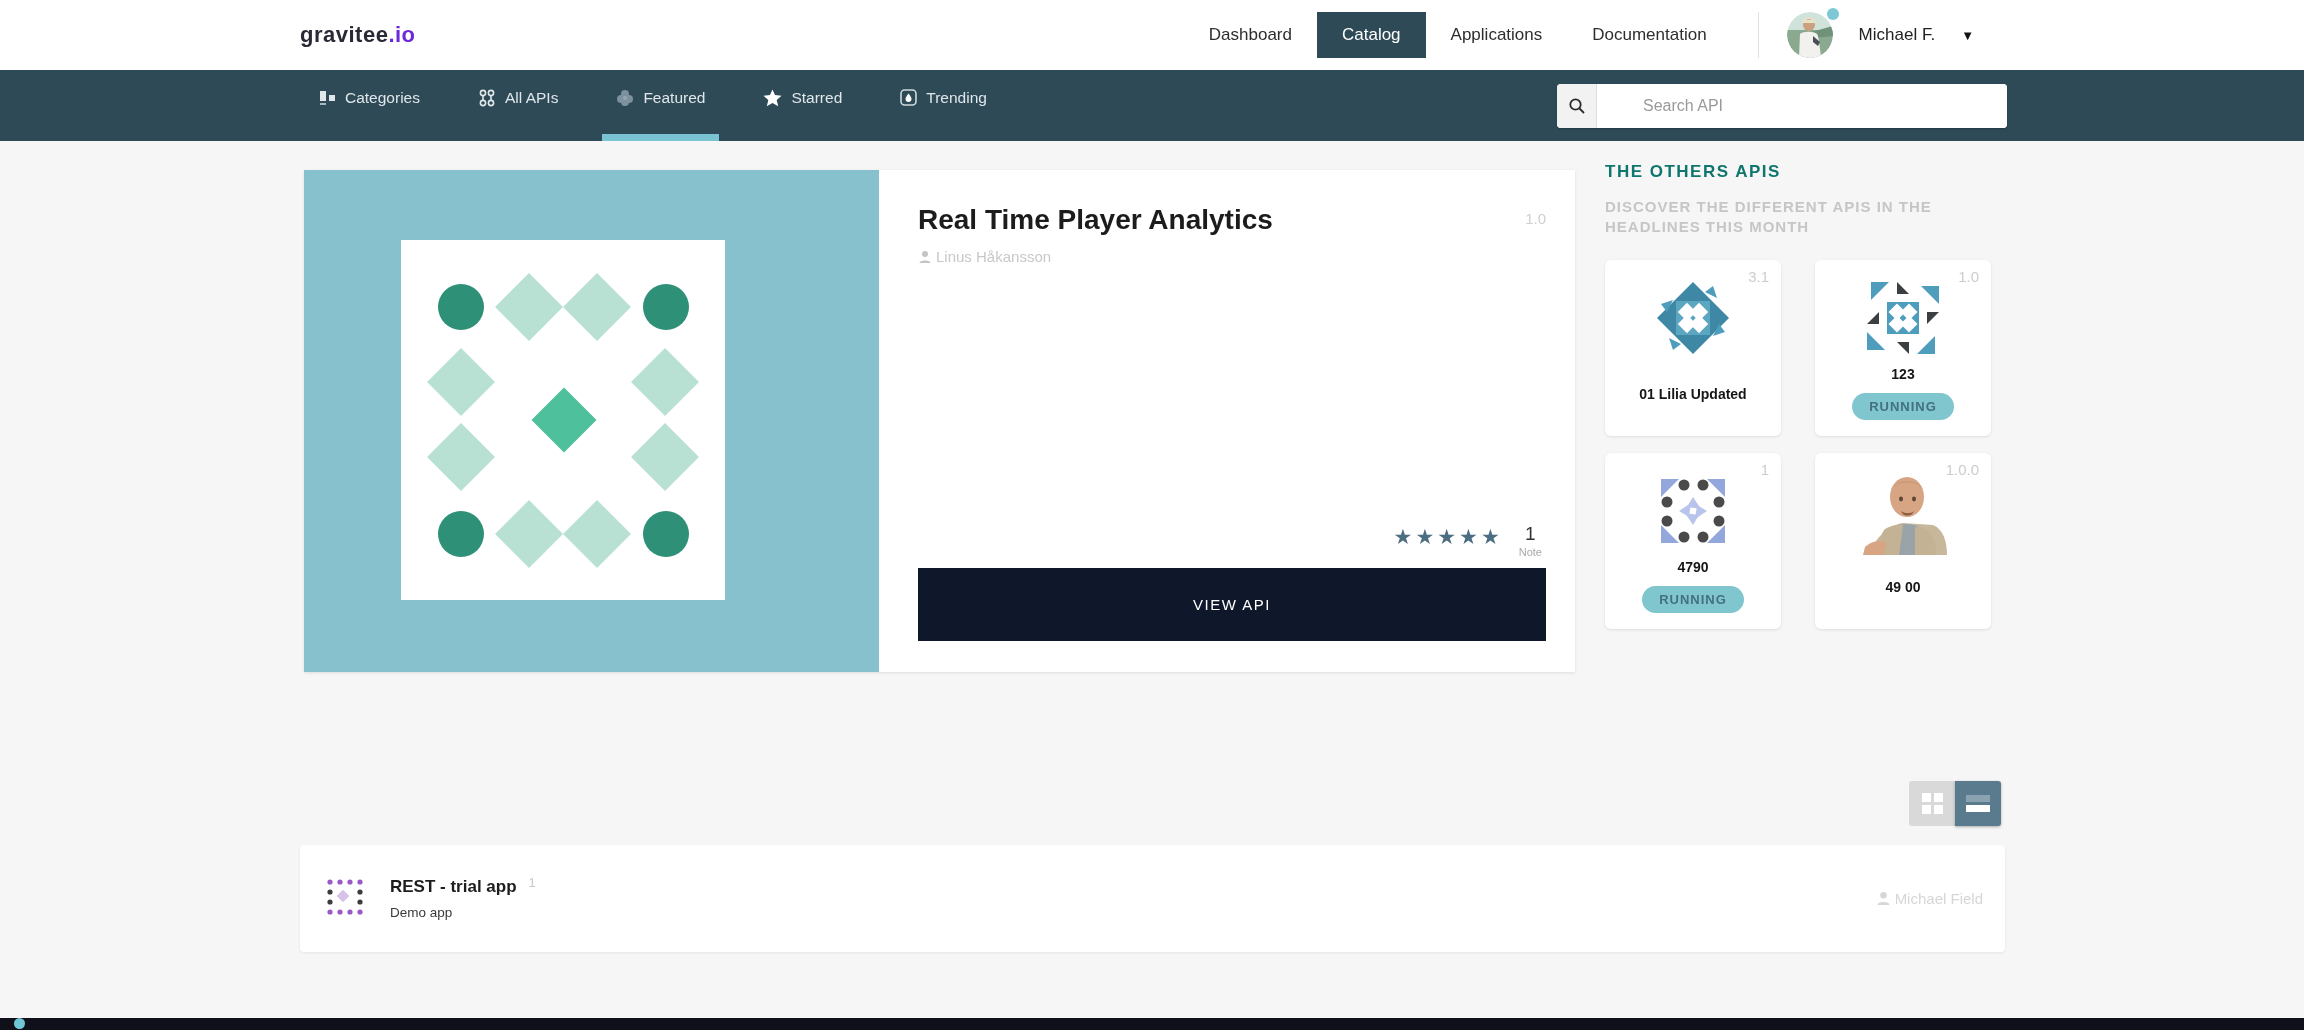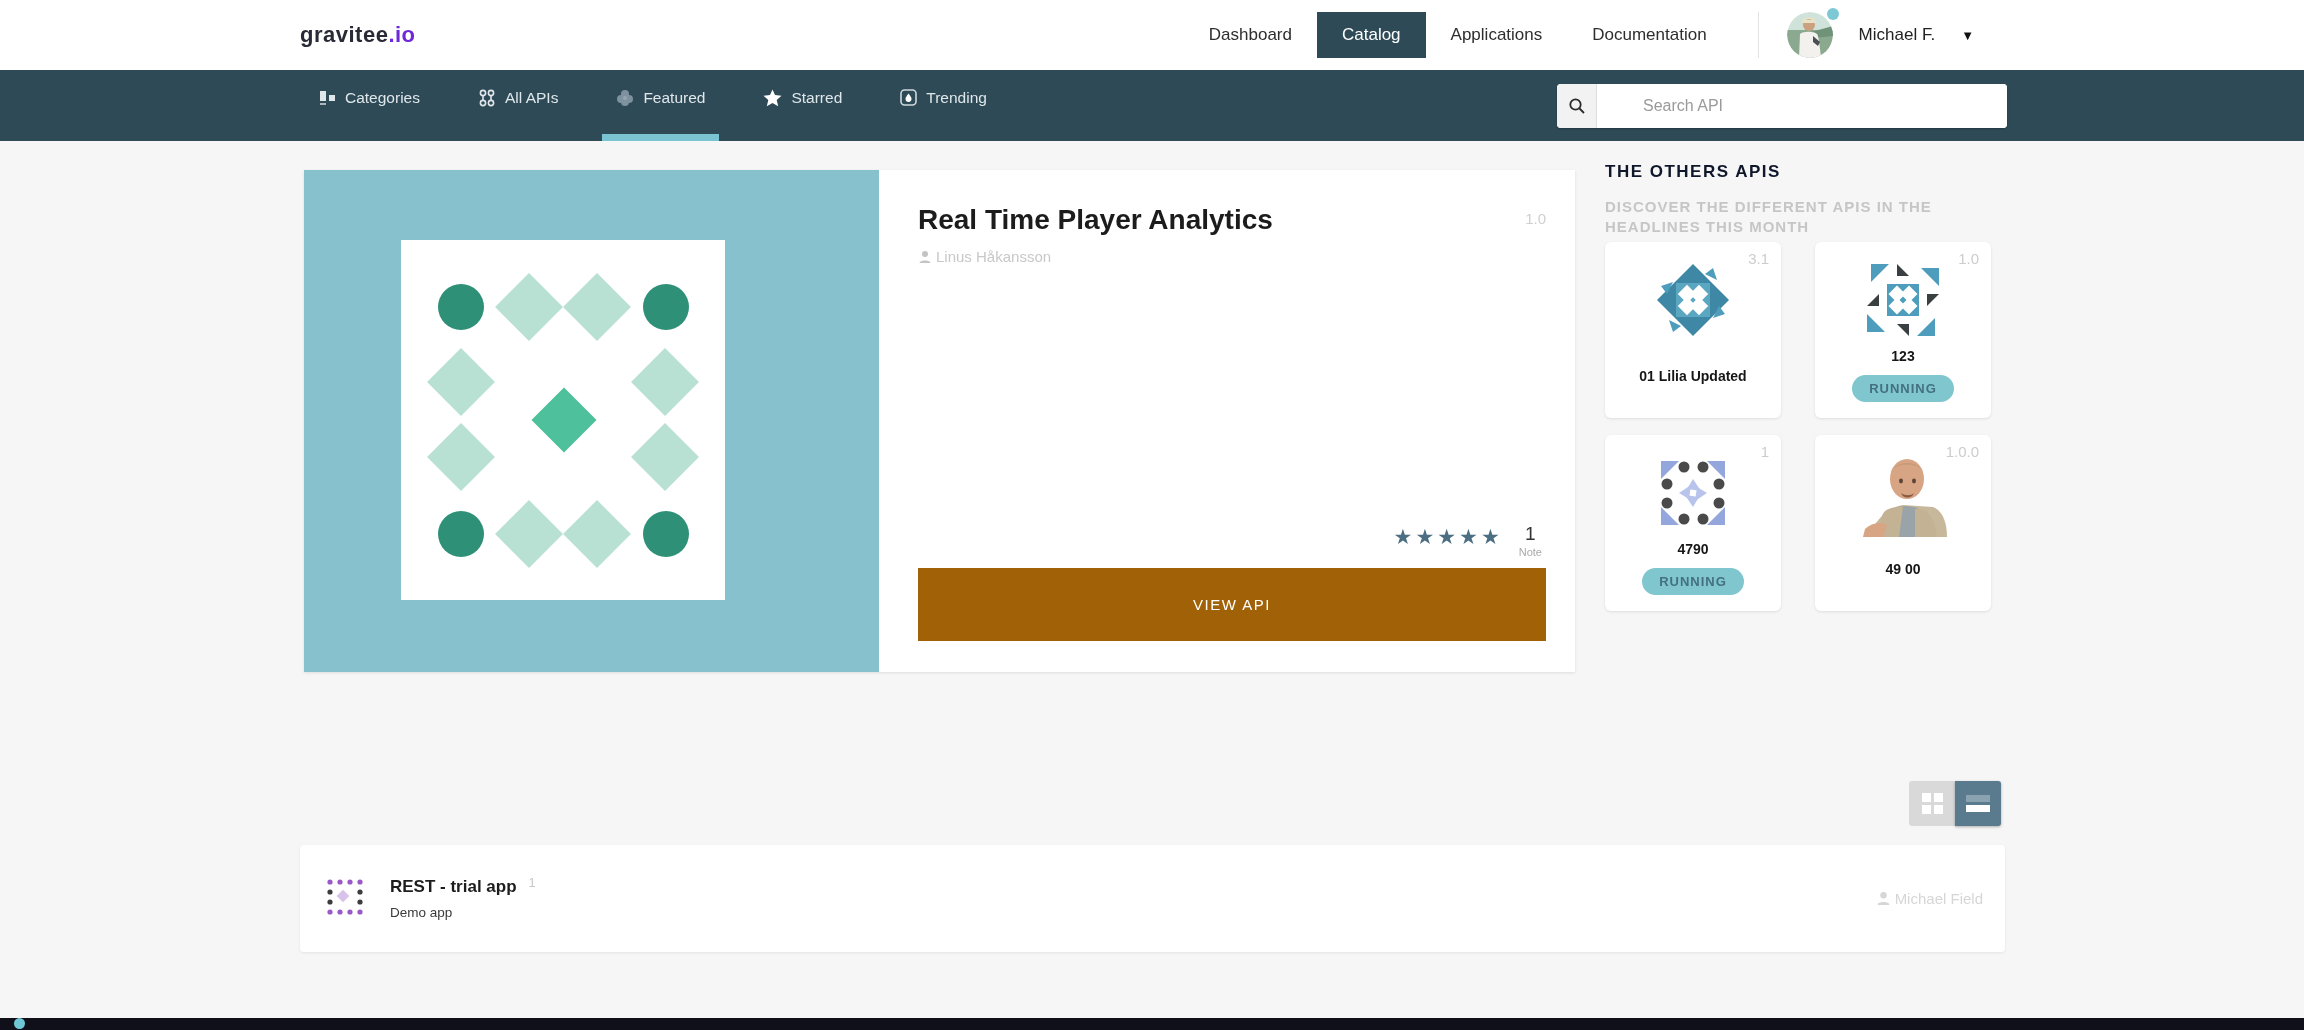--- a/index.html
+++ b/index.html
@@ -82,33 +82,33 @@
   }
   .rating-row {
     margin-top:auto; align-self:flex-end; display:flex; align-items:flex-start; gap:16px;
     margin-bottom:10px; margin-right:4px;
   }
   .stars { color:#4c6e83; font-size:21px; letter-spacing:3px; cursor:pointer; }
   .note-col { display:flex; flex-direction:column; align-items:center; margin-top:-2px; }
   .note-count { font-size:19px; color:#333; }
   .note-label { font-size:11px; color:#a9a9a9; margin-top:1px; }
   .view-api-btn {
-    height:73px; background:#a16207; color:#ffffff; border:none; cursor:pointer;
+    height:73px; background:#0f172a; color:#ffffff; border:none; cursor:pointer;
     font-size:15px; letter-spacing:1.5px; font-family:"Liberation Sans", sans-serif;
   }
 
   
   .others { position:absolute; left:1605px; top:162px; width:400px; }
-  .others-title { font-size:17px; font-weight:700; color:#0f172a; letter-spacing:1.5px; }
+  .others-title { font-size:17px; font-weight:700; color:#0f766e; letter-spacing:1.5px; }
   .others-subtitle {
     margin-top:15px; font-size:15px; font-weight:700; color:#c6c6c6;
     letter-spacing:1px; line-height:1.3; width:400px;
   }
   .others-grid {
-    margin-top:6px; display:grid; grid-template-columns:176px 176px;
+    margin-top:24px; display:grid; grid-template-columns:176px 176px;
     column-gap:34px; row-gap:17px;
   }
   .api-card {
     width:176px; height:176px; background:#ffffff; border-radius:6px;
     box-shadow:0 1px 3px rgba(0,0,0,0.10); position:relative;
     display:flex; flex-direction:column; align-items:center; cursor:pointer;
   }
   .api-card .version { position:absolute; top:8px; right:12px; font-size:15px; color:#cccccc; }
   .api-card .cicon { margin-top:16px; height:84px; display:flex; align-items:center; }
   .api-card .cname { font-size:14px; font-weight:700; color:#161616; margin-top:6px; }

